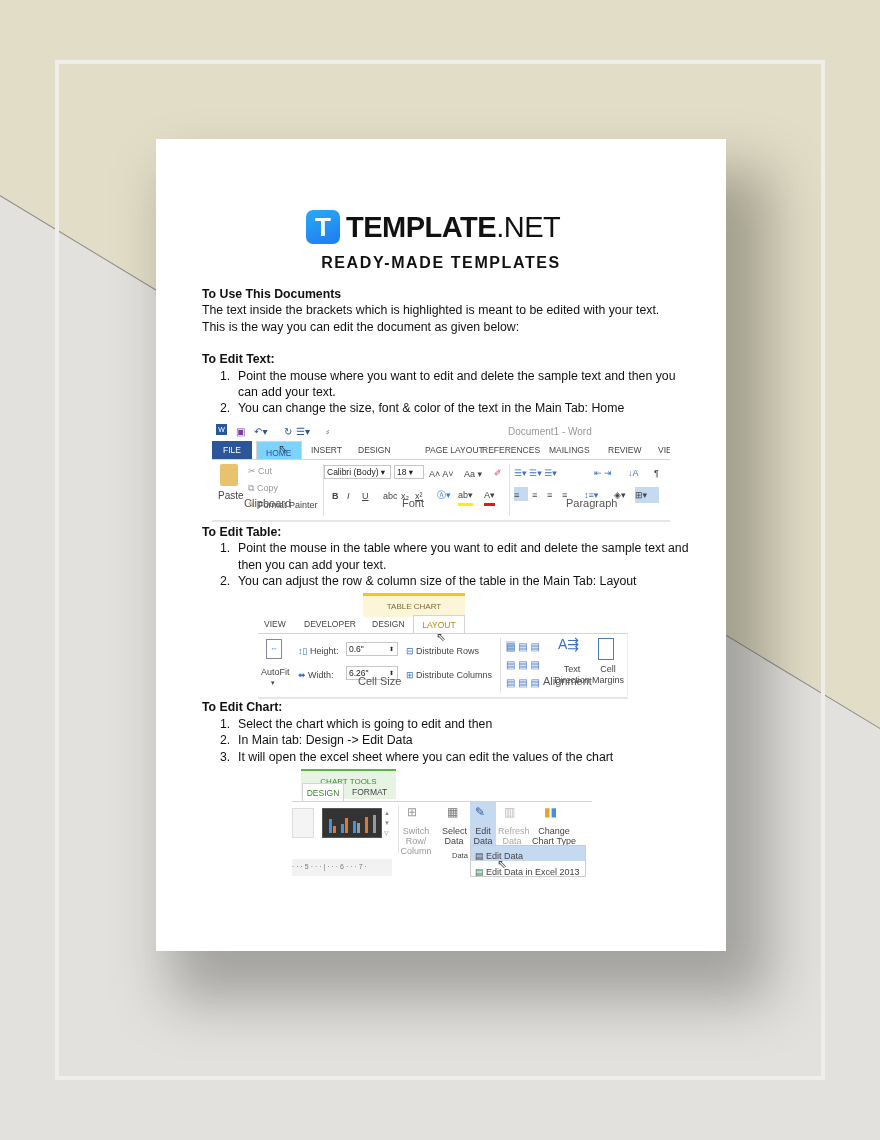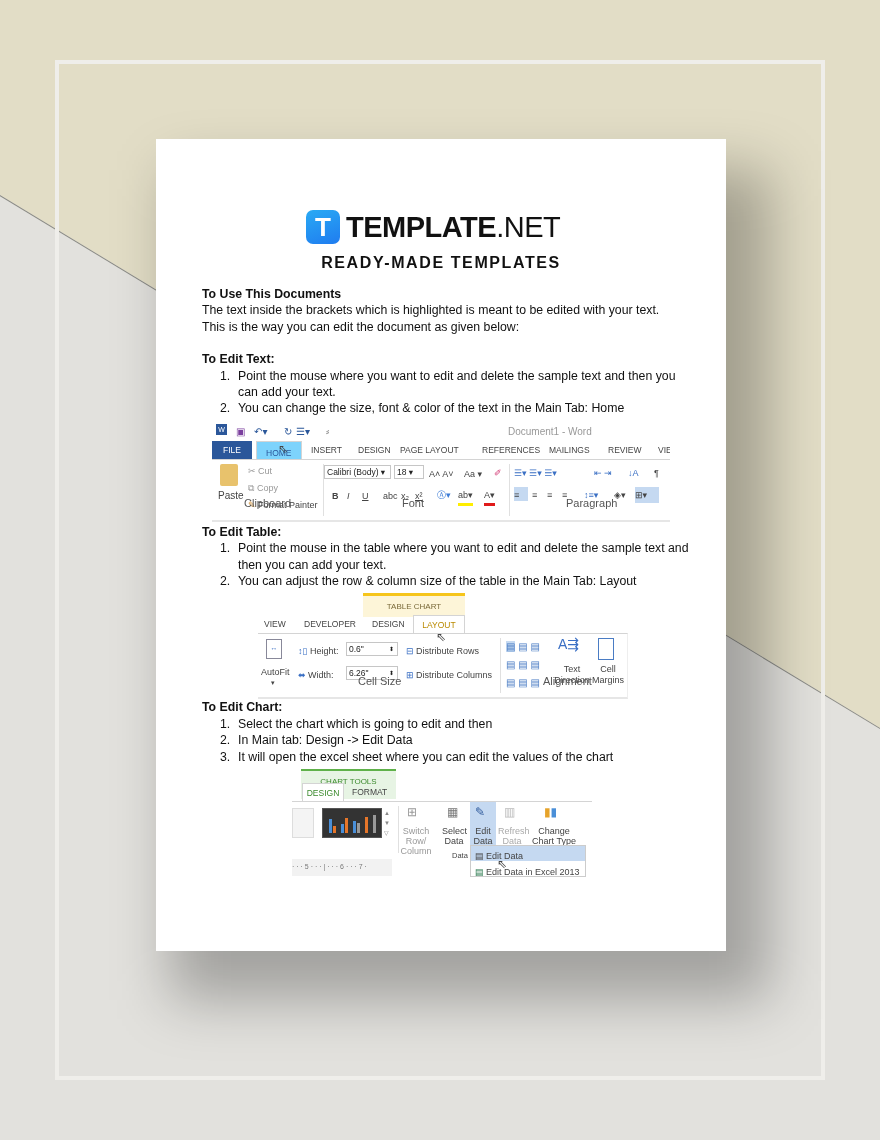--- a/index.html
+++ b/index.html
@@ -114,21 +114,21 @@
         <span style="left:72px;color:#2b579a;">↻</span>
         <span style="left:84px;color:#2b579a;">☰▾</span>
         <span style="left:114px;color:#888;">⸗</span>
         <span class="wtitle">Document1 - Word</span>
       </div>
       <div class="tabs">
         <div class="tab file">FILE</div>
         <div class="tab home">HOME</div>
         <div class="tab" style="left:99px">INSERT</div>
         <div class="tab" style="left:146px">DESIGN</div>
-        <div class="tab" style="left:188px">PAGE LAYOUT</div>
+        <div class="tab" style="left:213px">PAGE LAYOUT</div>
         <div class="tab" style="left:270px">REFERENCES</div>
         <div class="tab" style="left:337px">MAILINGS</div>
         <div class="tab" style="left:396px">REVIEW</div>
         <div class="tab" style="left:446px">VIEW</div>
         <span class="ico" style="left:66px;top:0;font-size:12px;">⇖</span>
       </div>
       <div class="rbody">
         <div style="position:absolute;left:8px;top:4px;width:18px;height:22px;background:#e8c26c;border-radius:2px;"></div>
         <div class="ico" style="left:6px;top:28px;font-size:10px;">Paste</div>
         <div class="ico" style="left:36px;top:3px;color:#999;"><span>✂ </span><span>Cut</span></div>

